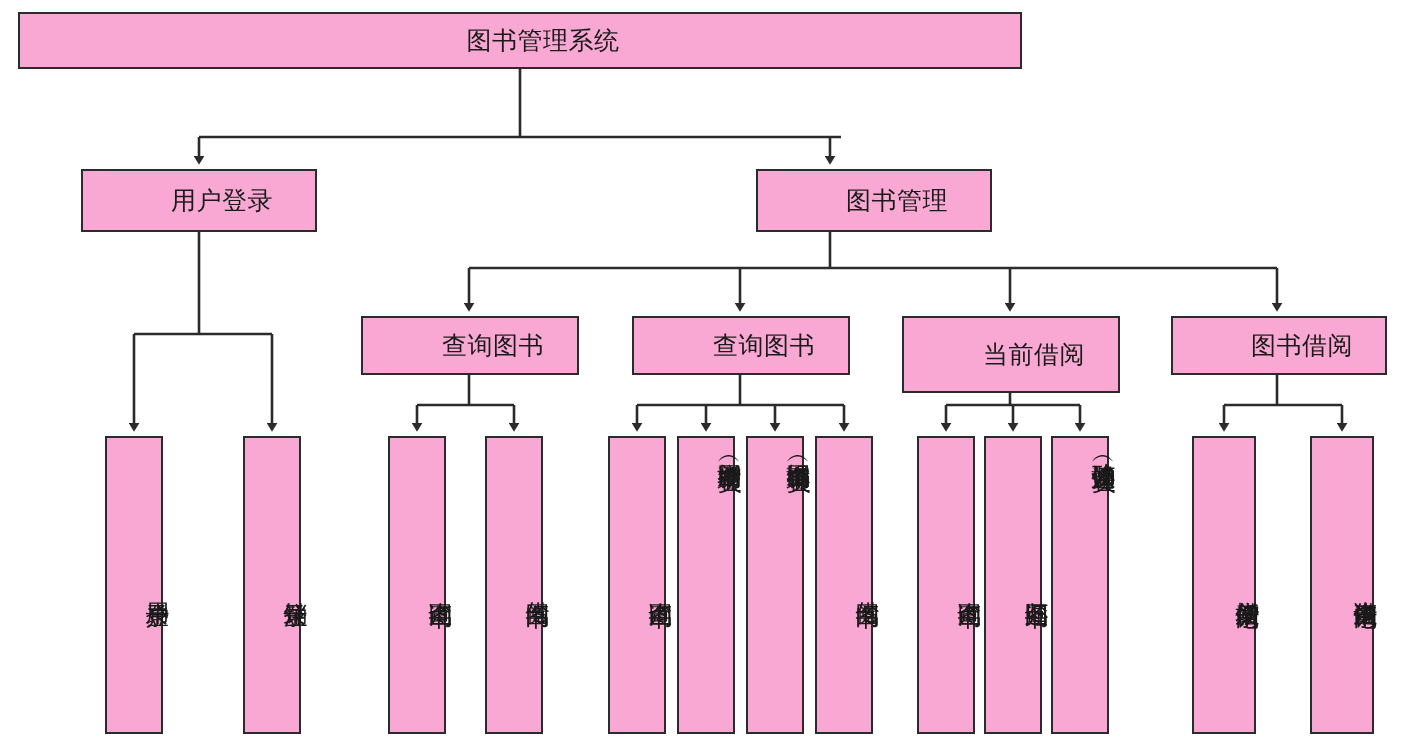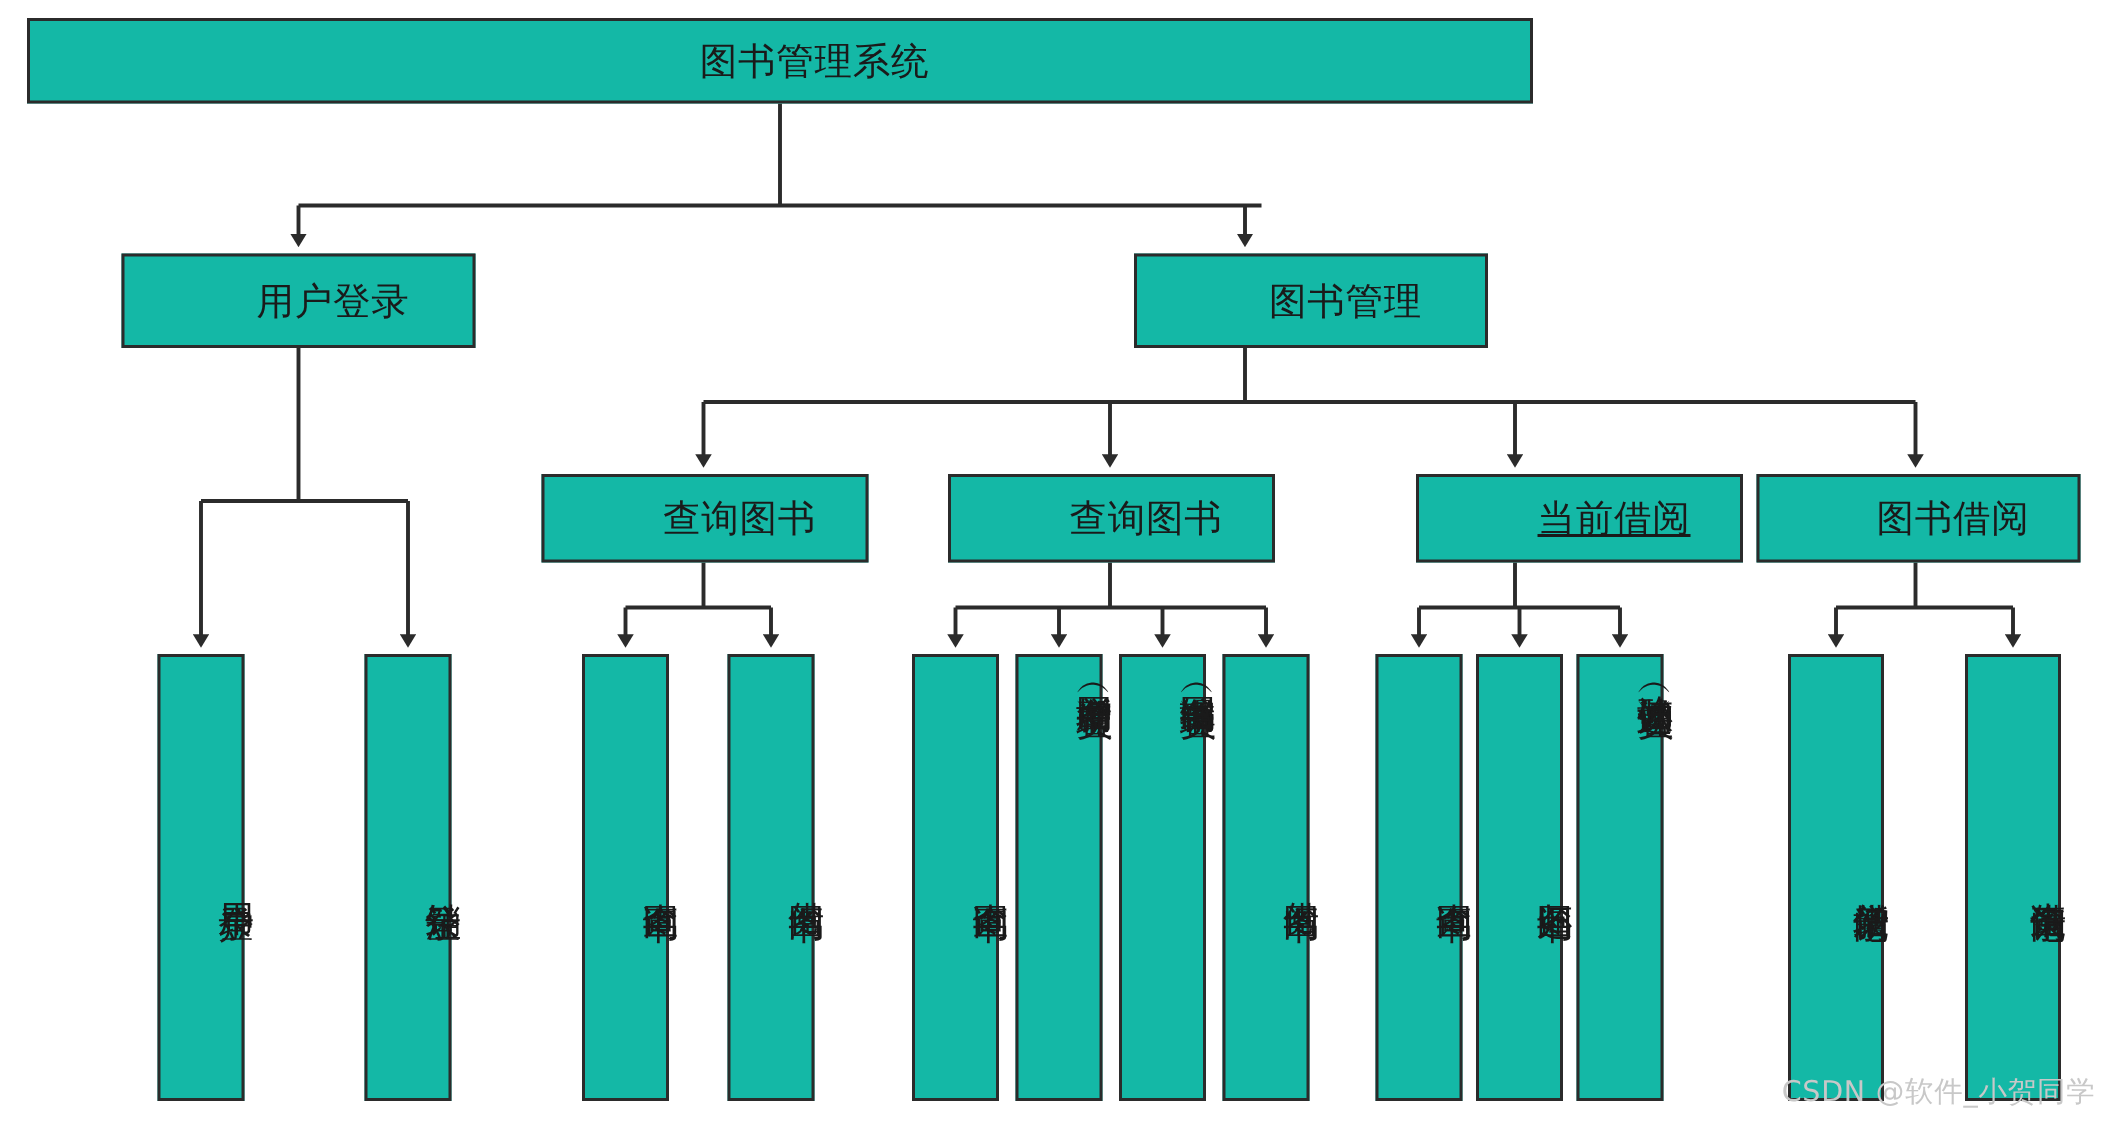--- a/index.html
+++ b/index.html
@@ -21,21 +21,21 @@
     position: absolute;
     left: 0;
     top: 0;
     width: 1405px;
     height: 747px;
   }
   .node {
     position: absolute;
     box-sizing: border-box;
     border: 2.5px solid #2b2b2b;
-    background: #14b8a6;
+    background: #f9a8d4;
     display: flex;
     align-items: center;
     justify-content: center;
     color: #1a1a1a;
     padding-left: 46px;
   }
   .node.horiz {
     font-size: 25px;
     line-height: 1.2;
     letter-spacing: 0.5px;
@@ -145,21 +145,21 @@
         <span>图书管理</span>
       </div>
     </div>
   <div id="level3-container">
       <div class="node horiz" style="left: 361px; top: 316px; width: 218px; height: 59px;">
         <span>查询图书</span>
       </div>
       <div class="node horiz" style="left: 632px; top: 316px; width: 218px; height: 59px;">
         <span>查询图书</span>
       </div>
-      <div class="node horiz" style="left: 944px; top: 316px; width: 218px; height: 59px; text-decoration: underline;">
+      <div class="node horiz" style="left: 902px; top: 316px; width: 218px; height: 77px;">
         <span>当前借阅</span>
       </div>
       <div class="node horiz" style="left: 1171px; top: 316px; width: 216px; height: 59px;">
         <span>图书借阅</span>
       </div>
     </div>
   <div id="leaf-container">
       <div class="node leaf" style="left: 105px; top: 436px; width: 58px; height: 298px;">
         <div class="leaf-inner">
           <span class="vtext">用户登录</span>
@@ -220,14 +220,13 @@
           <span class="vtext">新增借阅记录</span>
         </div>
       </div>
       <div class="node leaf" style="left: 1310px; top: 436px; width: 64px; height: 298px;">
         <div class="leaf-inner">
           <span class="vtext">查询借阅记录</span>
         </div>
       </div>
     </div>
 
-  <div id="watermark">CSDN @软件_小贺同学</div>
 </div>
 
 </body></html>

